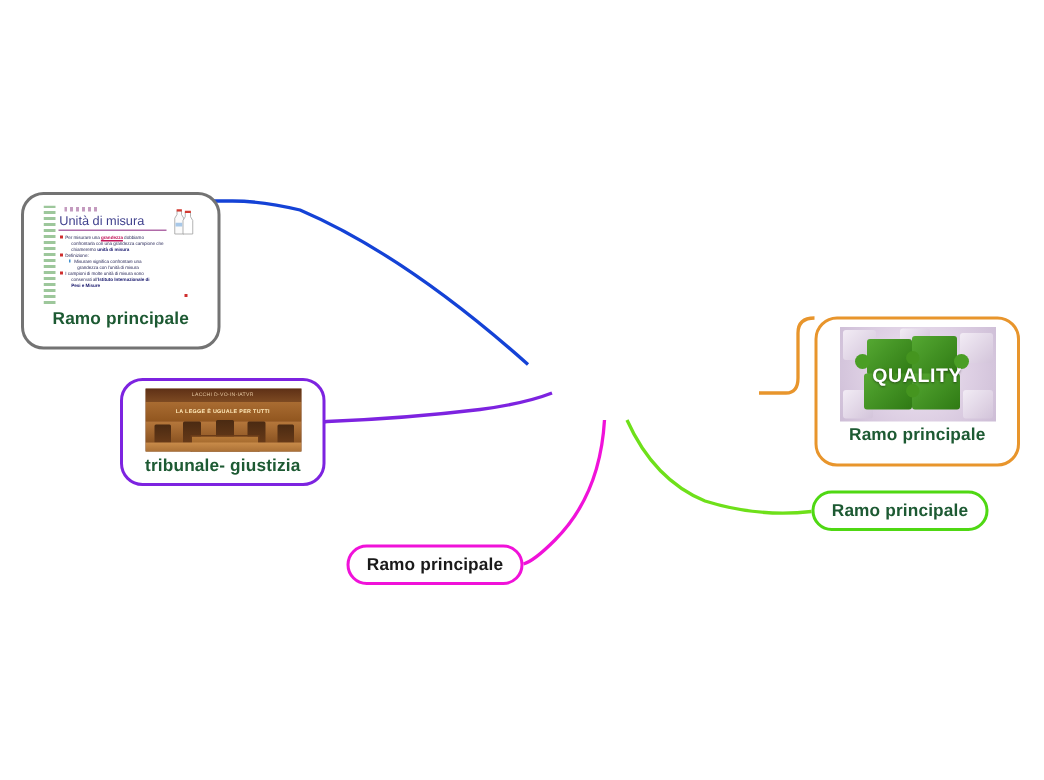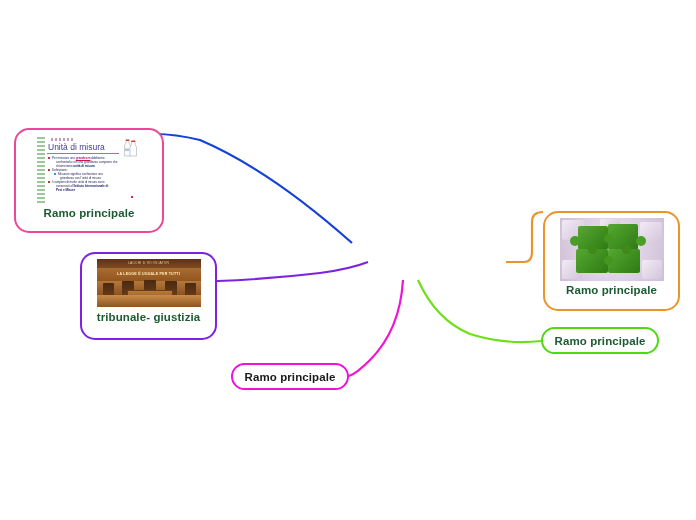--- a/index.html
+++ b/index.html
@@ -52,23 +52,23 @@
   }
   #node-center .node-label {
     font-size: 14.5px;
     color: #1b2a54;
   }
 
   
   #node-unita {
     left: 14px;
     top: 128px;
-    width: 150px;
+    width: 133px;
     height: 105px;
-    border: 2px solid #ec4899;
+    border: 2px solid #737373;
     border-radius: 15px;
     padding: 5px 5px 3px 5px;
     justify-content: flex-start;
   }
   #node-unita .node-label {
     font-size: 11.5px;
     color: #1d5a33;
     margin-top: 3px;
   }
 
@@ -154,21 +154,21 @@
     right: 8px; bottom: 6px;
     width: 1.6px; height: 1.6px;
     background: #cf2e2e;
   }
 
   
   #node-tribunale {
     left: 80px;
     top: 252px;
     width: 137px;
-    height: 88px;
+    height: 72px;
     border: 2px solid #7d23e0;
     border-radius: 15px;
     padding: 5px;
     justify-content: flex-start;
   }
   #node-tribunale .node-label {
     font-size: 11.5px;
     color: #1d5a33;
     margin-top: 4px;
   }
@@ -382,20 +382,21 @@
       <div class="pz-piece" style="left:48px; top:6px;  width:30px; height:26px;"></div>
       <div class="pz-piece" style="left:16px; top:31px; width:32px; height:24px;"></div>
       <div class="pz-piece" style="left:48px; top:31px; width:32px; height:24px;"></div>
       <div class="pz-knob" style="left:44px; top:16px; width:9px;  height:9px; background:#45951f;"></div>
       <div class="pz-knob" style="left:44px; top:38px; width:9px;  height:9px; background:#45951f;"></div>
       <div class="pz-knob" style="left:28px; top:27px; width:9px;  height:9px; background:#3f8a1b;"></div>
       <div class="pz-knob" style="left:62px; top:27px; width:9px;  height:9px; background:#3f8a1b;"></div>
       <div class="pz-knob" style="left:10px; top:18px; width:10px; height:10px; background:#4a9e25;"></div>
       <div class="pz-knob" style="left:76px; top:18px; width:10px; height:10px; background:#4a9e25;"></div>
 
+      <div class="pz-text">QUALITY</div>
     </div>
     <span class="node-label">Ramo principale</span>
   </div>
 
   <div class="node" id="node-green">
     <span class="node-label">Ramo principale</span>
   </div>
 
   <div class="node" id="node-magenta">
     <span class="node-label">Ramo principale</span>

